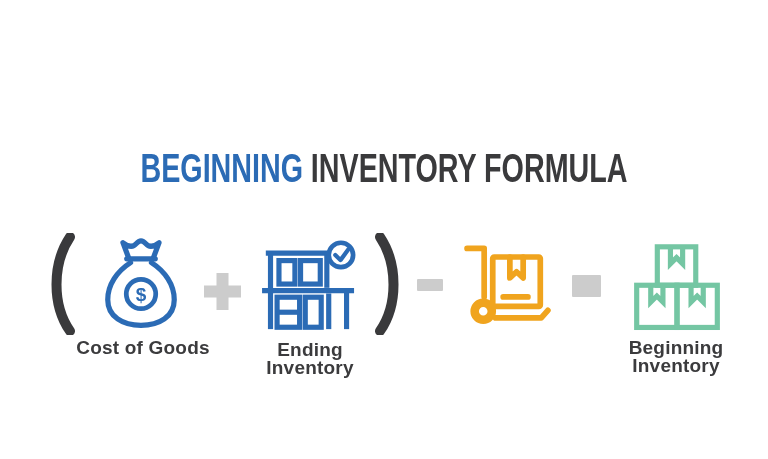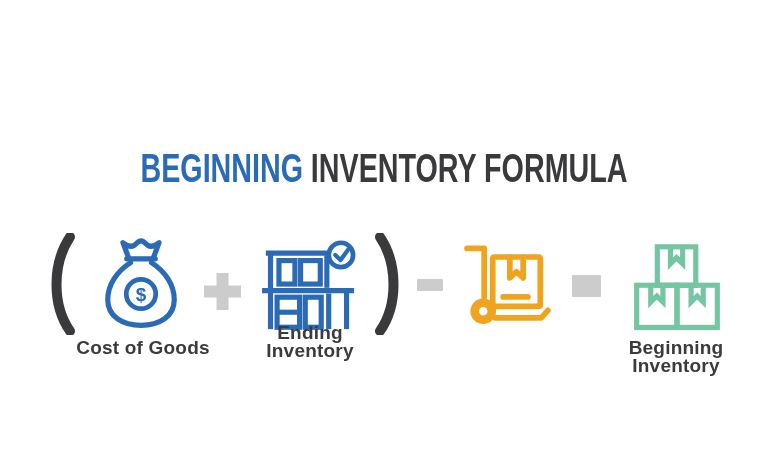--- a/index.html
+++ b/index.html
@@ -93,21 +93,21 @@
       <rect x="48" y="46" width="43" height="45"></rect>
       <path d="M41 5 V23 L47.5 16.5 L54 23 V5"></path>
       <path d="M20 46 V64 L26.5 57.5 L33 64 V46"></path>
       <path d="M63 46 V64 L69.5 57.5 L76 64 V46"></path>
     </g>
   </svg>
 
   <div class="label" style="left:58px;top:291px;width:170px;">
     <span>Cost of Goods</span>
   </div>
-  <div class="label" style="left:250px;top:276px;width:120px;">
+  <div class="label" style="left:250px;top:293px;width:120px;">
     <span>Ending</span>
     <span>Inventory</span>
   </div>
   <div class="label" style="left:614px;top:291px;width:124px;">
     <span>Beginning</span>
     <span>Inventory</span>
   </div>
 
   <div class="sliver" style="left:452px;top:456px;width:40px;height:3px;"></div>
 

